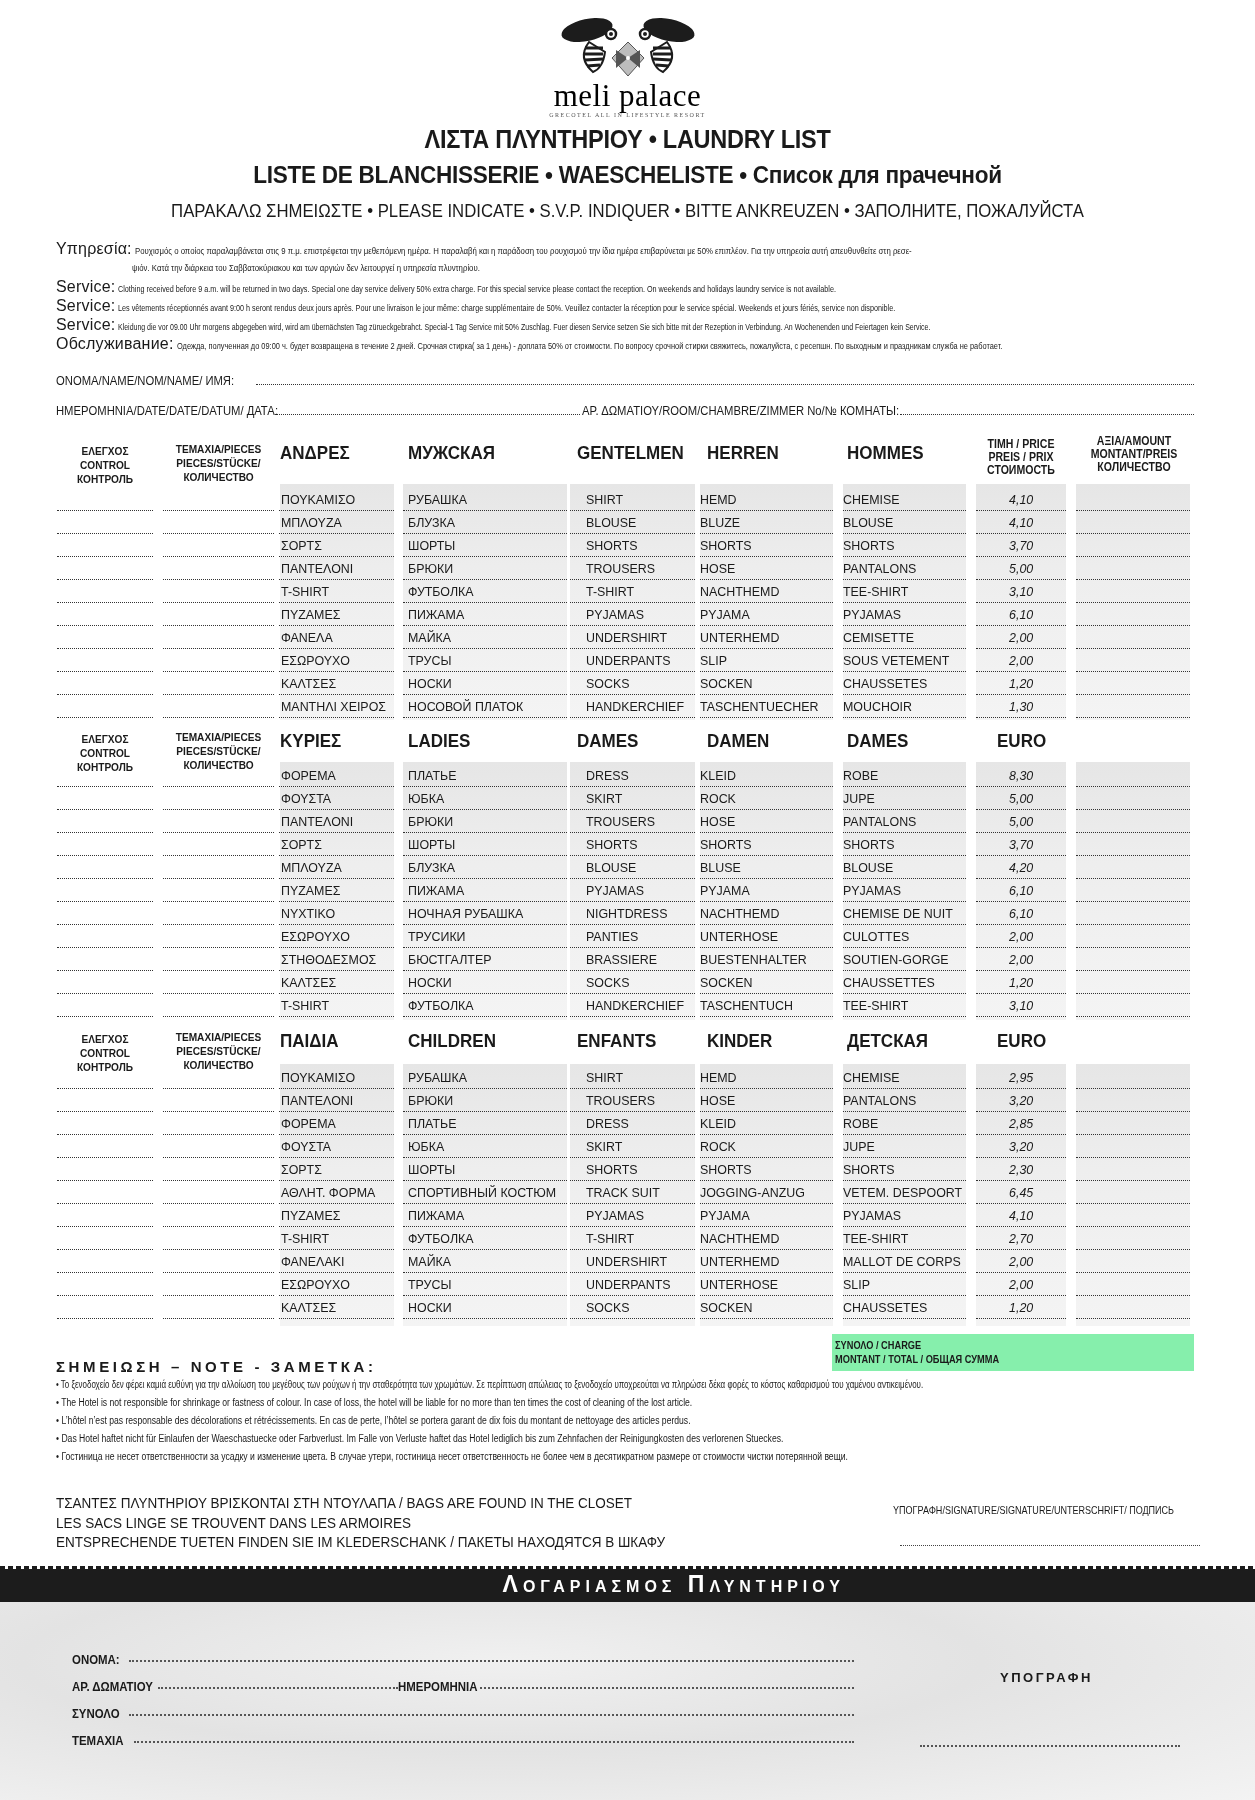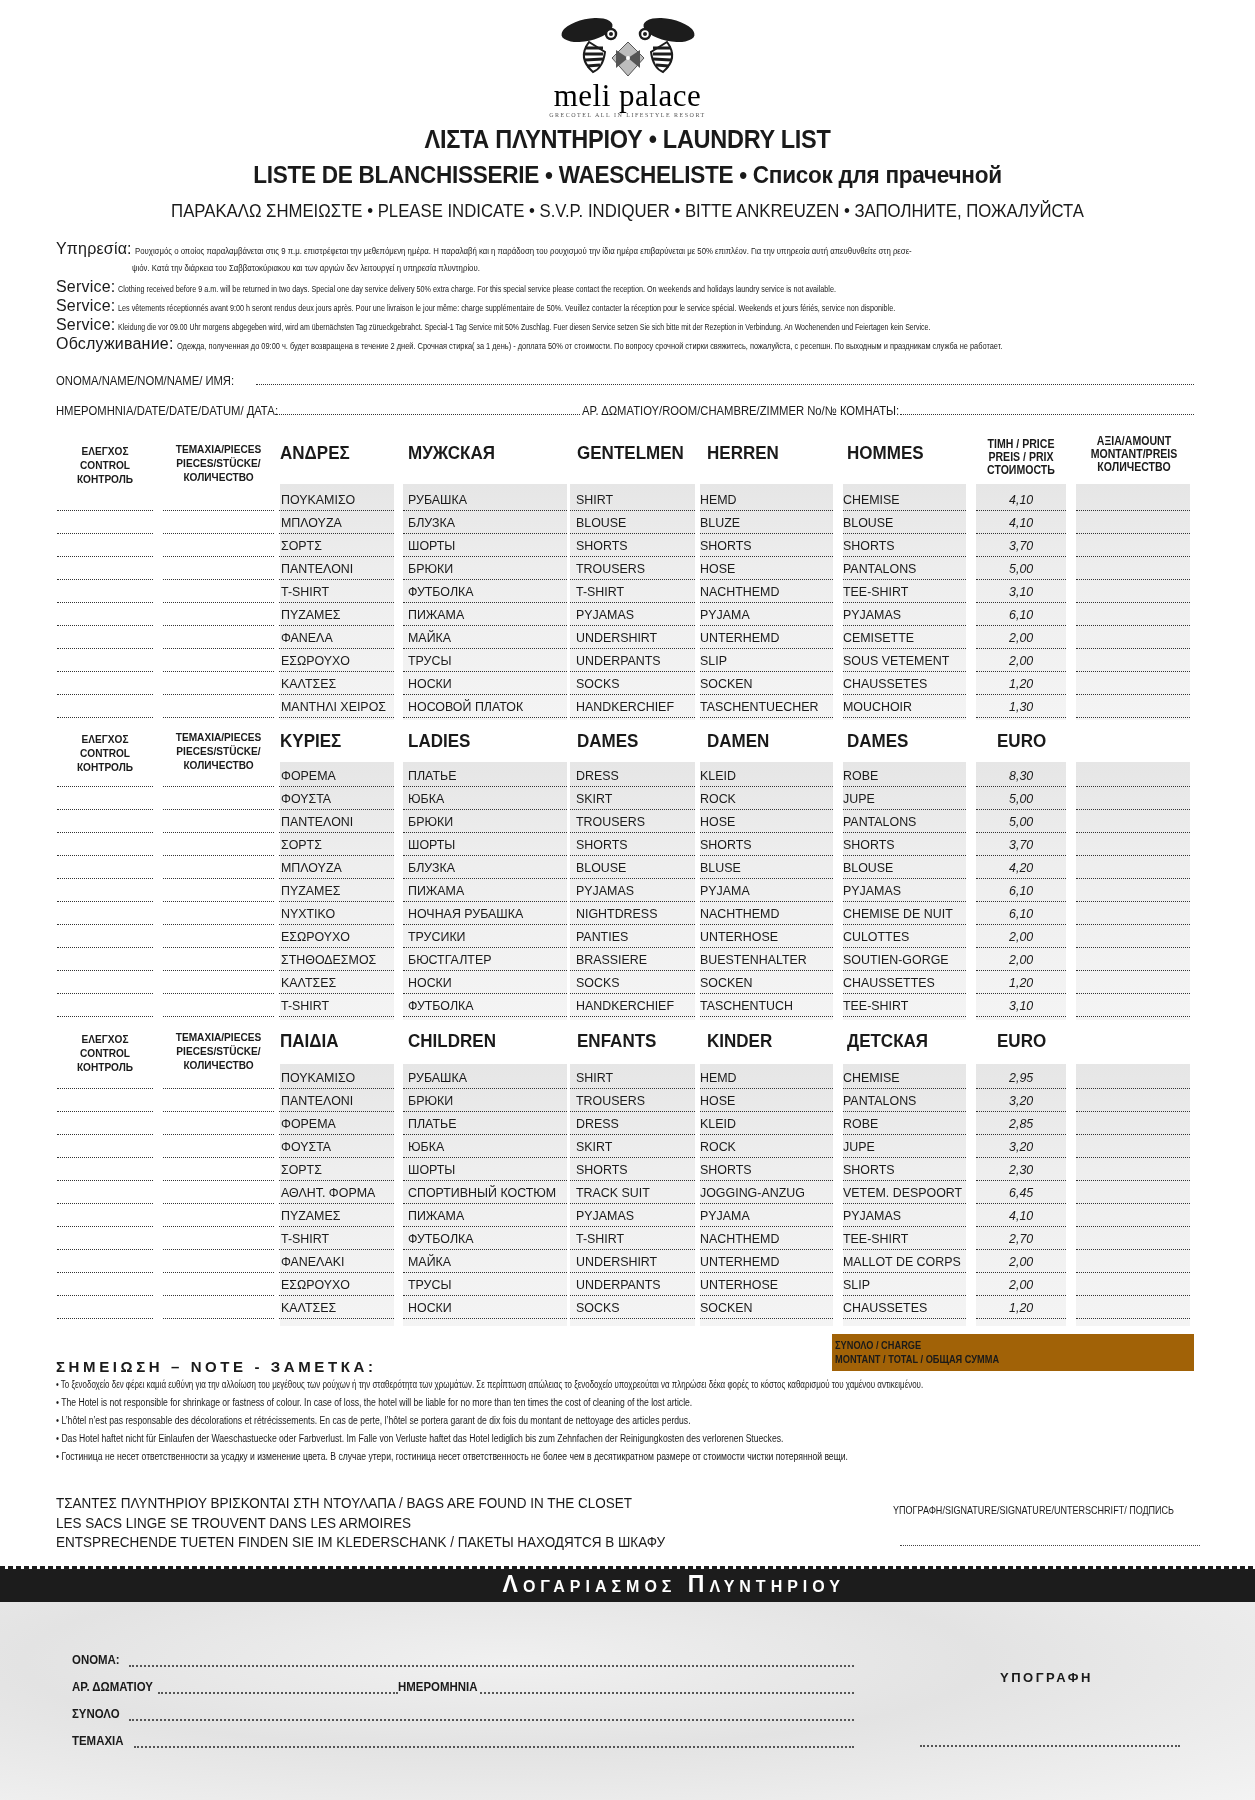--- a/index.html
+++ b/index.html
@@ -35,42 +35,42 @@
   .row { position: absolute; left: 0; width: 1255px; height: 23px; }
   .cell { position: absolute; bottom: 0; height: 23px; font-size: 13.5px; line-height: 23px; white-space: nowrap; border-bottom: 1.5px dotted #333; overflow: hidden; }
   .cell span { display: inline-block; transform: scaleX(0.92); transform-origin: left; }
   .cell.price { text-align: center; }
   .cell.price span { transform-origin: center; }
 
   .c-ctrl { left: 57px; width: 96px; }
   .c-pcs  { left: 163px; width: 111px; }
   .c-gr   { left: 279px; width: 115px; padding-left: 2px; }
   .c-ru   { left: 403px; width: 164px; padding-left: 5px; }
-  .c-en   { left: 570px; width: 125px; padding-left: 6px; }
+  .c-en   { left: 570px; width: 125px; padding-left: 16px; }
   .c-de   { left: 700px; width: 133px; }
   .c-fr   { left: 843px; width: 123px; }
   .c-pr   { left: 976px; width: 90px; font-style: italic; }
   .c-amt  { left: 1076px; width: 114px; }
 
   
-  .charge-box { position: absolute; left: 832px; top: 1334px; width: 362px; height: 37px; background: #a16207; font-size: 10.5px; font-weight: bold; line-height: 14px; padding: 4px 0 8px 3px; }
+  .charge-box { position: absolute; left: 832px; top: 1334px; width: 362px; height: 37px; background: #86efac; font-size: 10.5px; font-weight: bold; line-height: 14px; padding: 4px 0 8px 3px; }
   .charge-box div { transform: scaleX(0.88); transform-origin: left; white-space: nowrap; }
   .note-title { position: absolute; left: 56px; top: 1358px; font-size: 15px; font-weight: bold; letter-spacing: 3.6px; white-space: nowrap; }
   .note-line { position: absolute; left: 56px; font-size: 10px; white-space: nowrap; transform: scaleX(0.86); transform-origin: left; }
 
   .bags { position: absolute; left: 56px; font-size: 15px; white-space: nowrap; transform: scaleX(0.9); transform-origin: left; }
   .sig-label { position: absolute; left: 893px; top: 1504px; font-size: 10.5px; white-space: nowrap; transform: scaleX(0.86); transform-origin: left; }
   .sig-dots { position: absolute; left: 900px; top: 1545px; width: 300px; border-bottom: 1.5px dotted #444; }
 
   
   .tear { position: absolute; left: 0; top: 1566px; width: 1255px; height: 3px; background: repeating-linear-gradient(90deg, #1c1c1c 0 5px, #ffffff 5px 8px); }
   .band { position: absolute; left: 0; top: 1569px; width: 1255px; height: 33px; background: #1c1c1c; }
   .band-title { position: absolute; right: 410px; top: 2px; color: #ffffff; font-weight: bold; font-size: 23px; letter-spacing: 5px; white-space: nowrap; font-variant: small-caps; }
   .receipt { position: absolute; left: 0; top: 1602px; width: 1255px; height: 198px; background: radial-gradient(ellipse at 40% 30%, #f0f0f0 0%, #e3e3e3 45%, #ececec 75%, #f3f3f3 100%); }
-  .r-field { position: absolute; font-size: 13px; font-weight: bold; white-space: nowrap; display: flex; align-items: flex-end; }
+  .r-field { position: absolute; font-size: 13px; font-weight: bold; white-space: nowrap; display: flex; align-items: flex-start; }
   .r-field .lbl { flex: none; transform: scaleX(0.88); transform-origin: left; }
   .r-dots { flex: 1; border-bottom: 2px dotted #555; height: 10px; margin-left: 3px; }
   .r-sig-title { position: absolute; left: 1000px; top: 1670px; font-size: 13px; font-weight: bold; letter-spacing: 2.5px; white-space: nowrap; }
   .r-sig-dots { position: absolute; left: 920px; top: 1745px; width: 260px; border-bottom: 2px dotted #555; }
 </style>
 </head>
 <body>
 
 <div class="logo">
   <svg width="150" height="70" viewBox="0 0 150 70">

